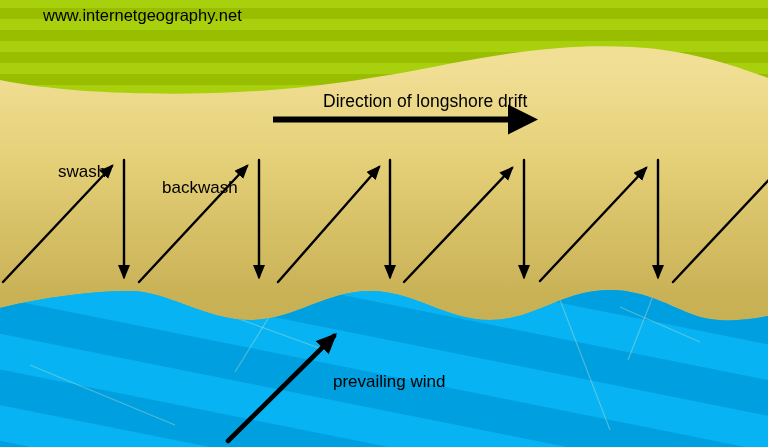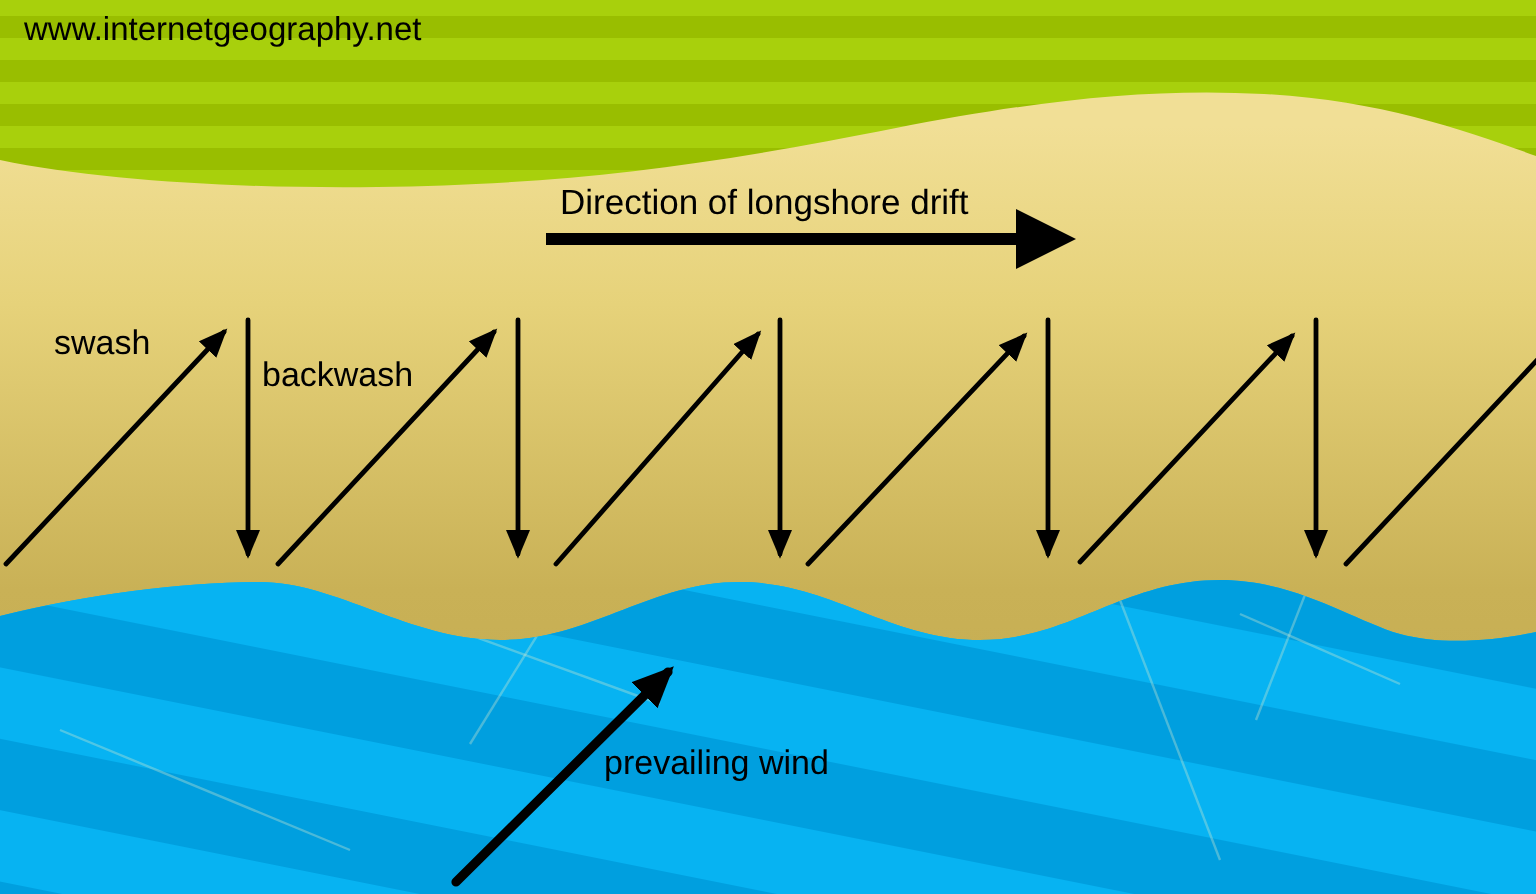--- a/index.html
+++ b/index.html
@@ -12,24 +12,24 @@
     background:linear-gradient(180deg,
       var(--sand-top,#f1df96) 0%,
       var(--sand-top,#f1df96) 14%,
       var(--sand-mid,#e6d27a) 34%,
       var(--sand-bottom,#c9b156) 66%,
       var(--sand-deep,#c0a84d) 100%);
   }
   .layer{position:absolute;left:0;}
   .label{
     position:absolute;color:var(--ink,#000);white-space:nowrap;
-    font-family:"Liberation Sans", sans-serif;line-height:1.1;
+    font-family:"Liberation Sans", sans-serif;line-height:1.1;margin-left:31px;
   }
   .watermark{left:12px;top:6px;font-size:16.5px;}
-  .drift-label{left:280px;top:92px;font-size:17.5px;}
+  .drift-label{left:292px;top:92px;font-size:17.5px;}
   .swash-label{left:27px;top:163px;font-size:17px;}
   .backwash-label{left:131px;top:179px;font-size:17px;}
   .wind-label{left:302px;top:373px;font-size:17px;}
 </style>
 </head>
 <body>
 
 <div class="stage">
 
   <div class="sand-bg"></div>

